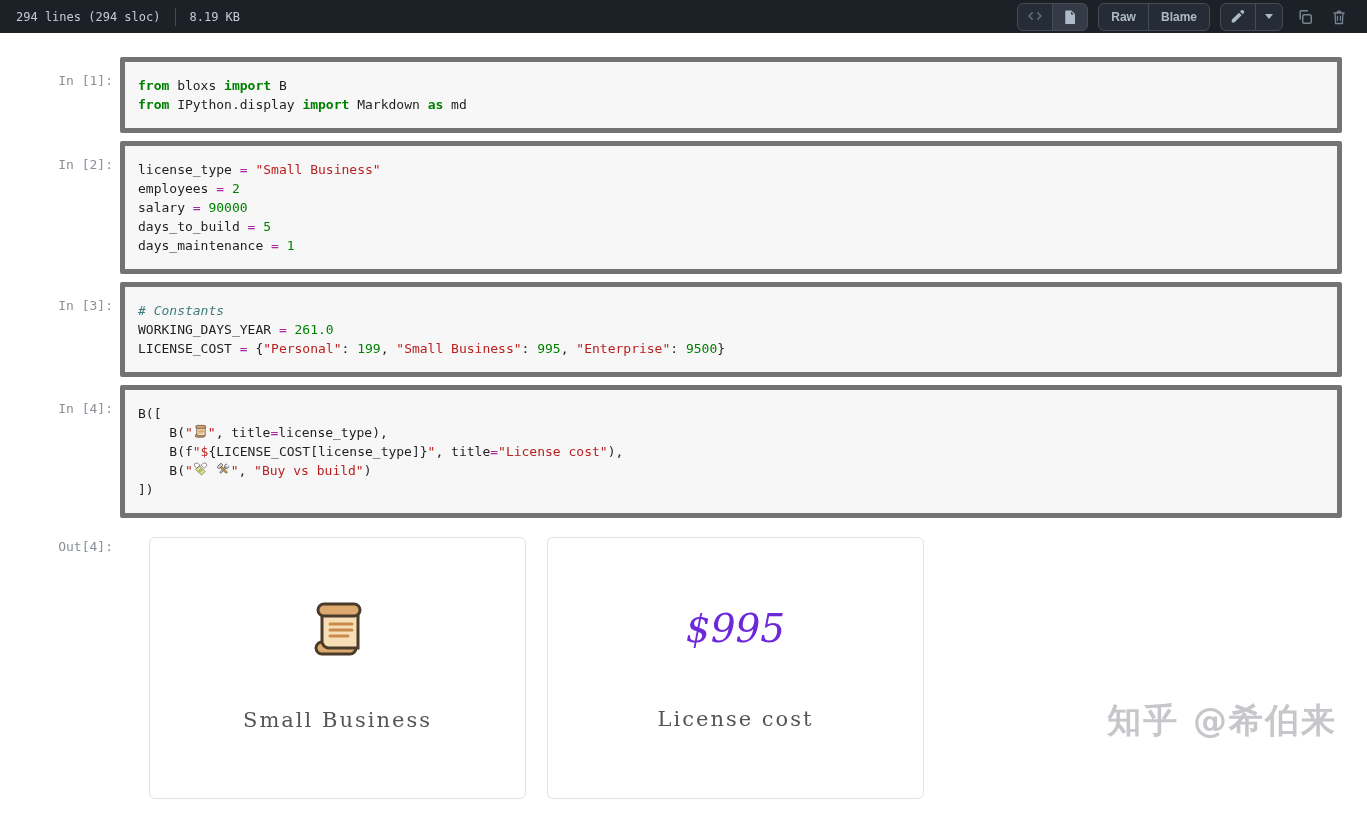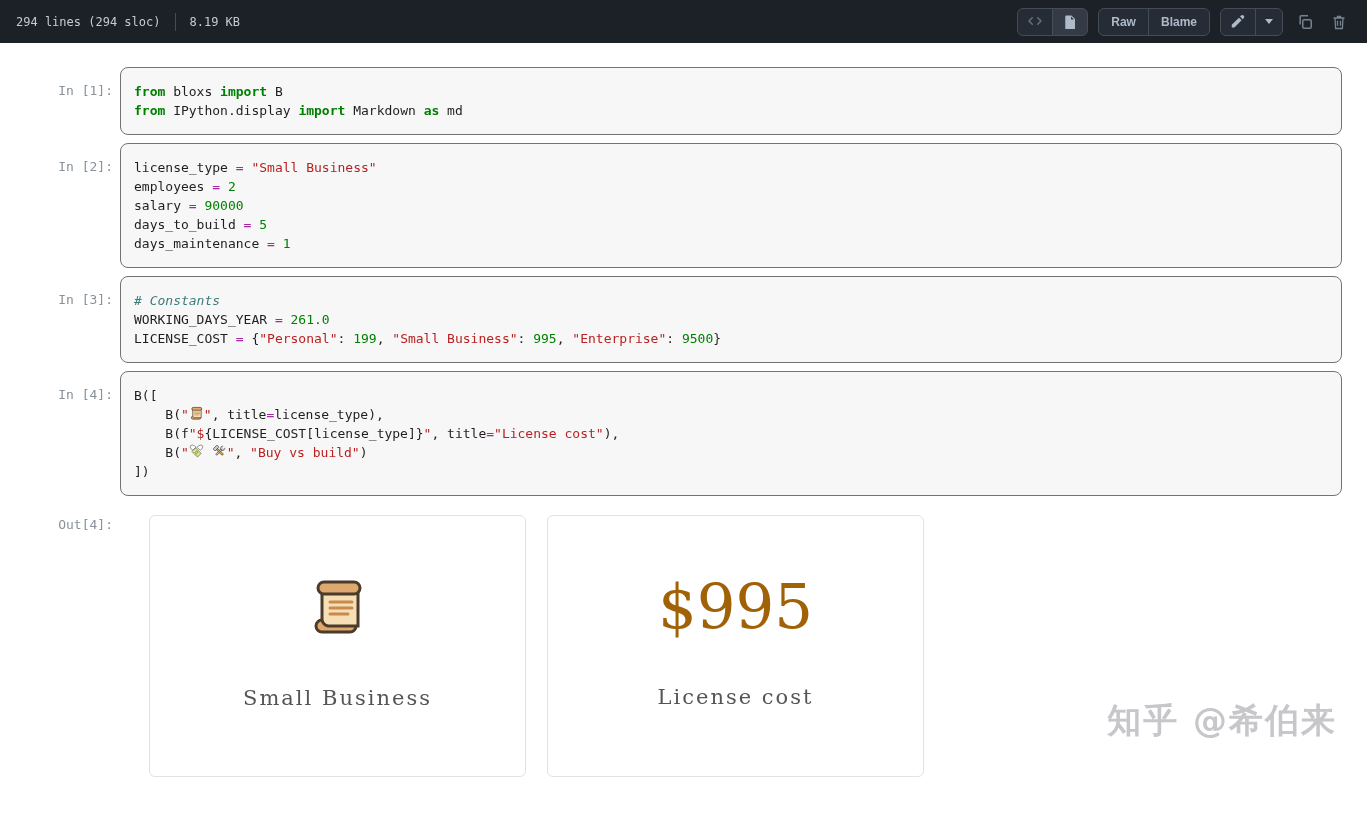--- a/index.html
+++ b/index.html
@@ -4,21 +4,21 @@
 <style>
   * { box-sizing: border-box; }
   html, body { margin: 0; padding: 0; }
   body {
     width: 1367px; height: 818px; overflow: hidden; position: relative;
     background: #fff; font-family: "Liberation Sans", sans-serif;
   }
 
   
   .file-header {
-    height: 43px; background: #1c2128; display: flex; align-items: center;
+    height: 33px; background: #1c2128; display: flex; align-items: center;
     justify-content: space-between; padding: 0 16px; color: #adbac7;
   }
   .fh-left { display: flex; align-items: center; font: 12px/1 "DejaVu Sans Mono", monospace; color: #c3ccd5; }
   .fh-divider { width: 1px; height: 18px; background: #444c56; margin: 0 14px; }
   .fh-right { display: flex; align-items: center; }
   .btn-group { display: flex; margin-left: 10px; }
   .gh-btn {
     height: 28px; padding: 0 12px; background: #262c36; border: 1px solid #444c56;
     color: #adbac7; font: 600 12px/26px "Liberation Sans", sans-serif;
     display: flex; align-items: center; cursor: pointer;
@@ -36,21 +36,21 @@
   .caret { width: 0; height: 0; border-left: 4px solid transparent; border-right: 4px solid transparent; border-top: 5px solid currentColor; }
 
   
   main { padding-top: 24px; background: #fff; }
   .nb-row { display: flex; margin: 0 25px 8px 0; }
   .nb-prompt {
     flex: 0 0 120px; padding-right: 7px; padding-top: 14px; text-align: right;
     font: 13px/19px "DejaVu Sans Mono", monospace; color: #8a9199;
   }
   .nb-code {
-    flex: 1; background: #f7f7f7; border: 1px solid #737373; border-radius: 8px;
+    flex: 1; background: #f7f7f7; border: 5px solid #737373; border-radius: 2px;
     padding: 14px 13px;
   }
   .nb-code pre { margin: 0; font: 13px/19px "DejaVu Sans Mono", monospace; color: #1f1f1f; white-space: pre; }
   .tok-k { color: var(--tok-keyword, #008000); font-weight: bold; }
   .tok-s { color: var(--tok-string, #BA2121); }
   .tok-n { color: var(--tok-number, #008000); }
   .tok-o { color: var(--tok-operator, #A626A4); }
   .tok-c { color: var(--tok-comment, #3D7B7B); font-style: italic; }
   .code-emoji { width: 15px; height: 15px; vertical-align: -2px; }
 
@@ -60,21 +60,21 @@
   .cards { flex: 1; display: flex; gap: 21px; padding-left: 13px; }
   .card {
     flex: 0 0 377px; height: 262px; background: #fff; border: 1px solid #e2e2e2;
     border-radius: 6px; display: flex; flex-direction: column; align-items: center;
   }
   .card-icon { margin-top: 58px; height: 68px; display: flex; align-items: center; gap: 34px; }
   .card-icon svg { width: 64px; height: 64px; }
   .card-icon.duo svg { width: 58px; height: 58px; }
   .card-value {
     margin-top: 55px; height: 70px; display: flex; align-items: center;
-    font-family: "DejaVu Serif", serif; font-size: 61px; color: #a16207;
+    font-family: "DejaVu Serif", serif; font-size: 39px; color: #6d28d9; font-style: italic;
   }
   .card-title {
     margin-top: 44px; font-family: "DejaVu Serif", serif; font-size: 21px;
     letter-spacing: 2px; color: #555;
   }
 
   .watermark {
     position: absolute; right: 30px; top: 698px; font-size: 34px; font-weight: 600;
     color: rgba(180, 180, 185, 0.75); letter-spacing: 2px;
     font-family: "DejaVu Sans", "Liberation Sans", sans-serif;

